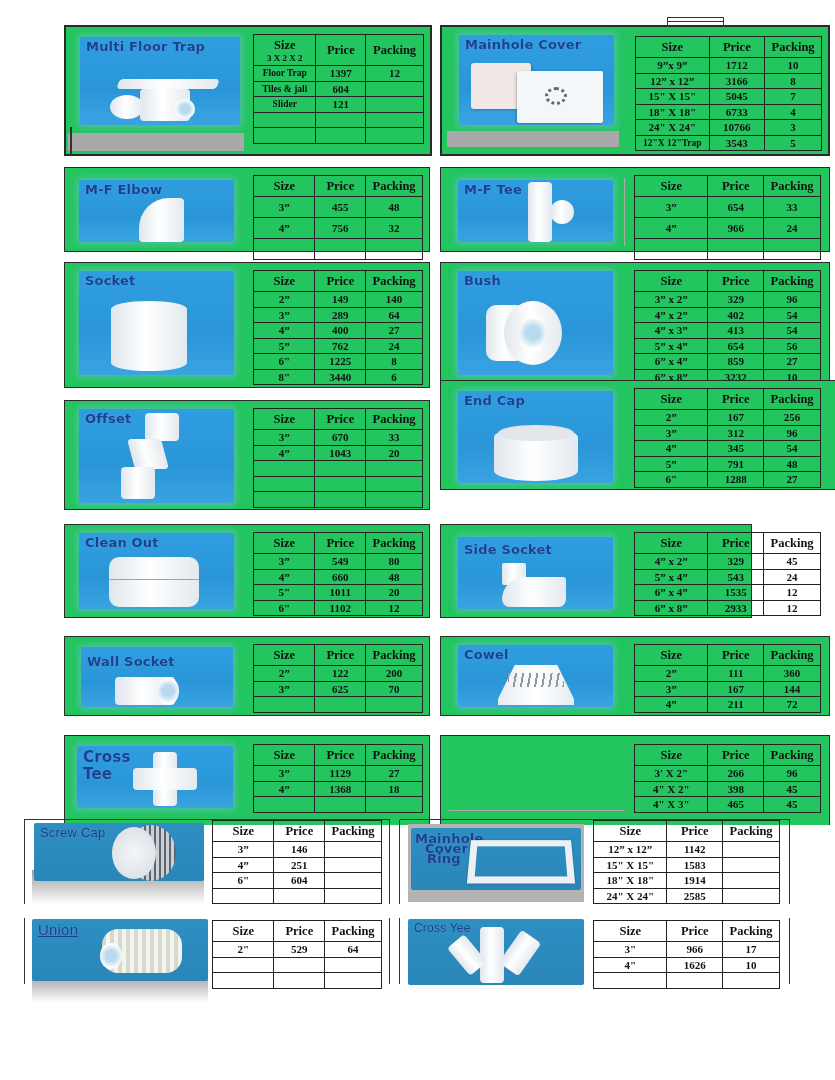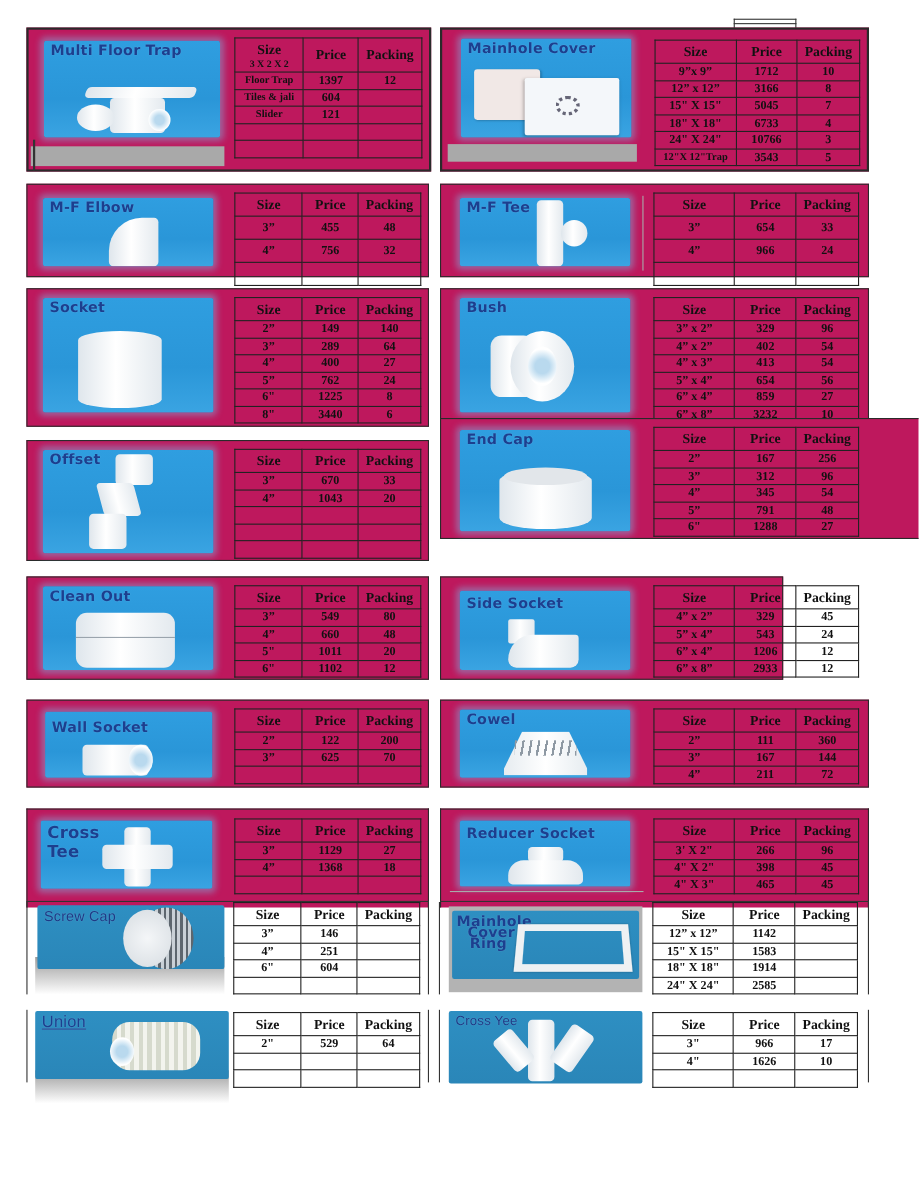--- a/index.html
+++ b/index.html
@@ -1,17 +1,17 @@
 <!DOCTYPE html>
 <html><head>
 <meta charset="utf-8">
 <style>
   * { box-sizing: border-box; margin: 0; padding: 0; }
   body { width: 835px; height: 1080px; background: #ffffff; position: relative; overflow: hidden; font-family: "Liberation Serif", serif; }
-  .panel { position: absolute; border: 1.5px solid #2a2a2a; background: #be185d; }
+  .panel { position: absolute; border: 1.5px solid #2a2a2a; background: #22c55e; margin-left: 40px; }
   .panel.thick { border-width: 2.5px; }
   .photo { position: absolute; border-radius: 2px; background: linear-gradient(180deg, #2f9ee0 0%, #2a96d8 60%, #3aa4e2 100%); box-shadow: 0 0 6px 3px rgba(120,190,235,0.45); overflow: hidden; }
   .photo.teal { background: linear-gradient(180deg, #2e8fc2 0%, #2a86b8 100%); box-shadow: none; }
   .photo-label { position: absolute; left: 6px; top: 3px; font-family: "DejaVu Sans", sans-serif; font-weight: bold; color: #1c3f8f; font-size: 13px; line-height: 1.1; letter-spacing: 0.2px; text-shadow: 0 0 1px rgba(255,255,255,0.3); }
   .photo-label.small { font-size: 13px; text-align: right; left: 4px; }
   .grey-bar { position: absolute; background: #a9a9a9; }
   .shadow-under { position: absolute; background: linear-gradient(180deg, rgba(90,90,90,0.6), rgba(200,200,200,0)); }
   table.price { position: absolute; border-collapse: collapse; font-family: "Liberation Serif", serif; font-weight: bold; color: #111; }
   table.price th, table.price td { border: 1.3px solid #222; text-align: center; padding: 0; }
   table.price th { font-size: 12.5px; height: 21px; }
@@ -475,21 +475,21 @@
           <td>329</td>
           <td>45</td>
         </tr>
     <tr>
           <td>5” x 4”</td>
           <td>543</td>
           <td>24</td>
         </tr>
     <tr>
           <td>6” x 4”</td>
-          <td>1206</td>
+          <td>1535</td>
           <td>12</td>
         </tr>
     <tr>
           <td>6” x 8”</td>
           <td>2933</td>
           <td>12</td>
         </tr>
   </tbody>
     </table>
 </div>
@@ -600,25 +600,20 @@
     <tr>
           <td></td>
           <td></td>
           <td></td>
         </tr>
   </tbody>
     </table>
 </div>
 
 <div class="panel" style="left:400px;top:735px;width:390px;height:90px;border-bottom:none;">
-  <div class="photo" style="left:17px;top:10px;width:155px;height:60px;">
-    <span class="photo-label" style="top:6px;">Reducer Socket</span>
-    <div class="pipe" style="left:62px;top:24px;width:32px;height:14px;"></div>
-    <div class="pipe" style="left:44px;top:36px;width:68px;height:22px;border-radius:14px 14px 4px 4px;"></div>
-  </div>
   <div class="hline" style="left:8px;top:74px;width:176px;background:#aaa;"></div>
   <table class="price" style="left:193px;top:8px;width:187px;">
     <colgroup>
         <col style="width:74px">
         <col style="width:56px">
         <col style="width:57px">
       </colgroup>
     <tbody>
         <tr>
           <th>Size</th>

